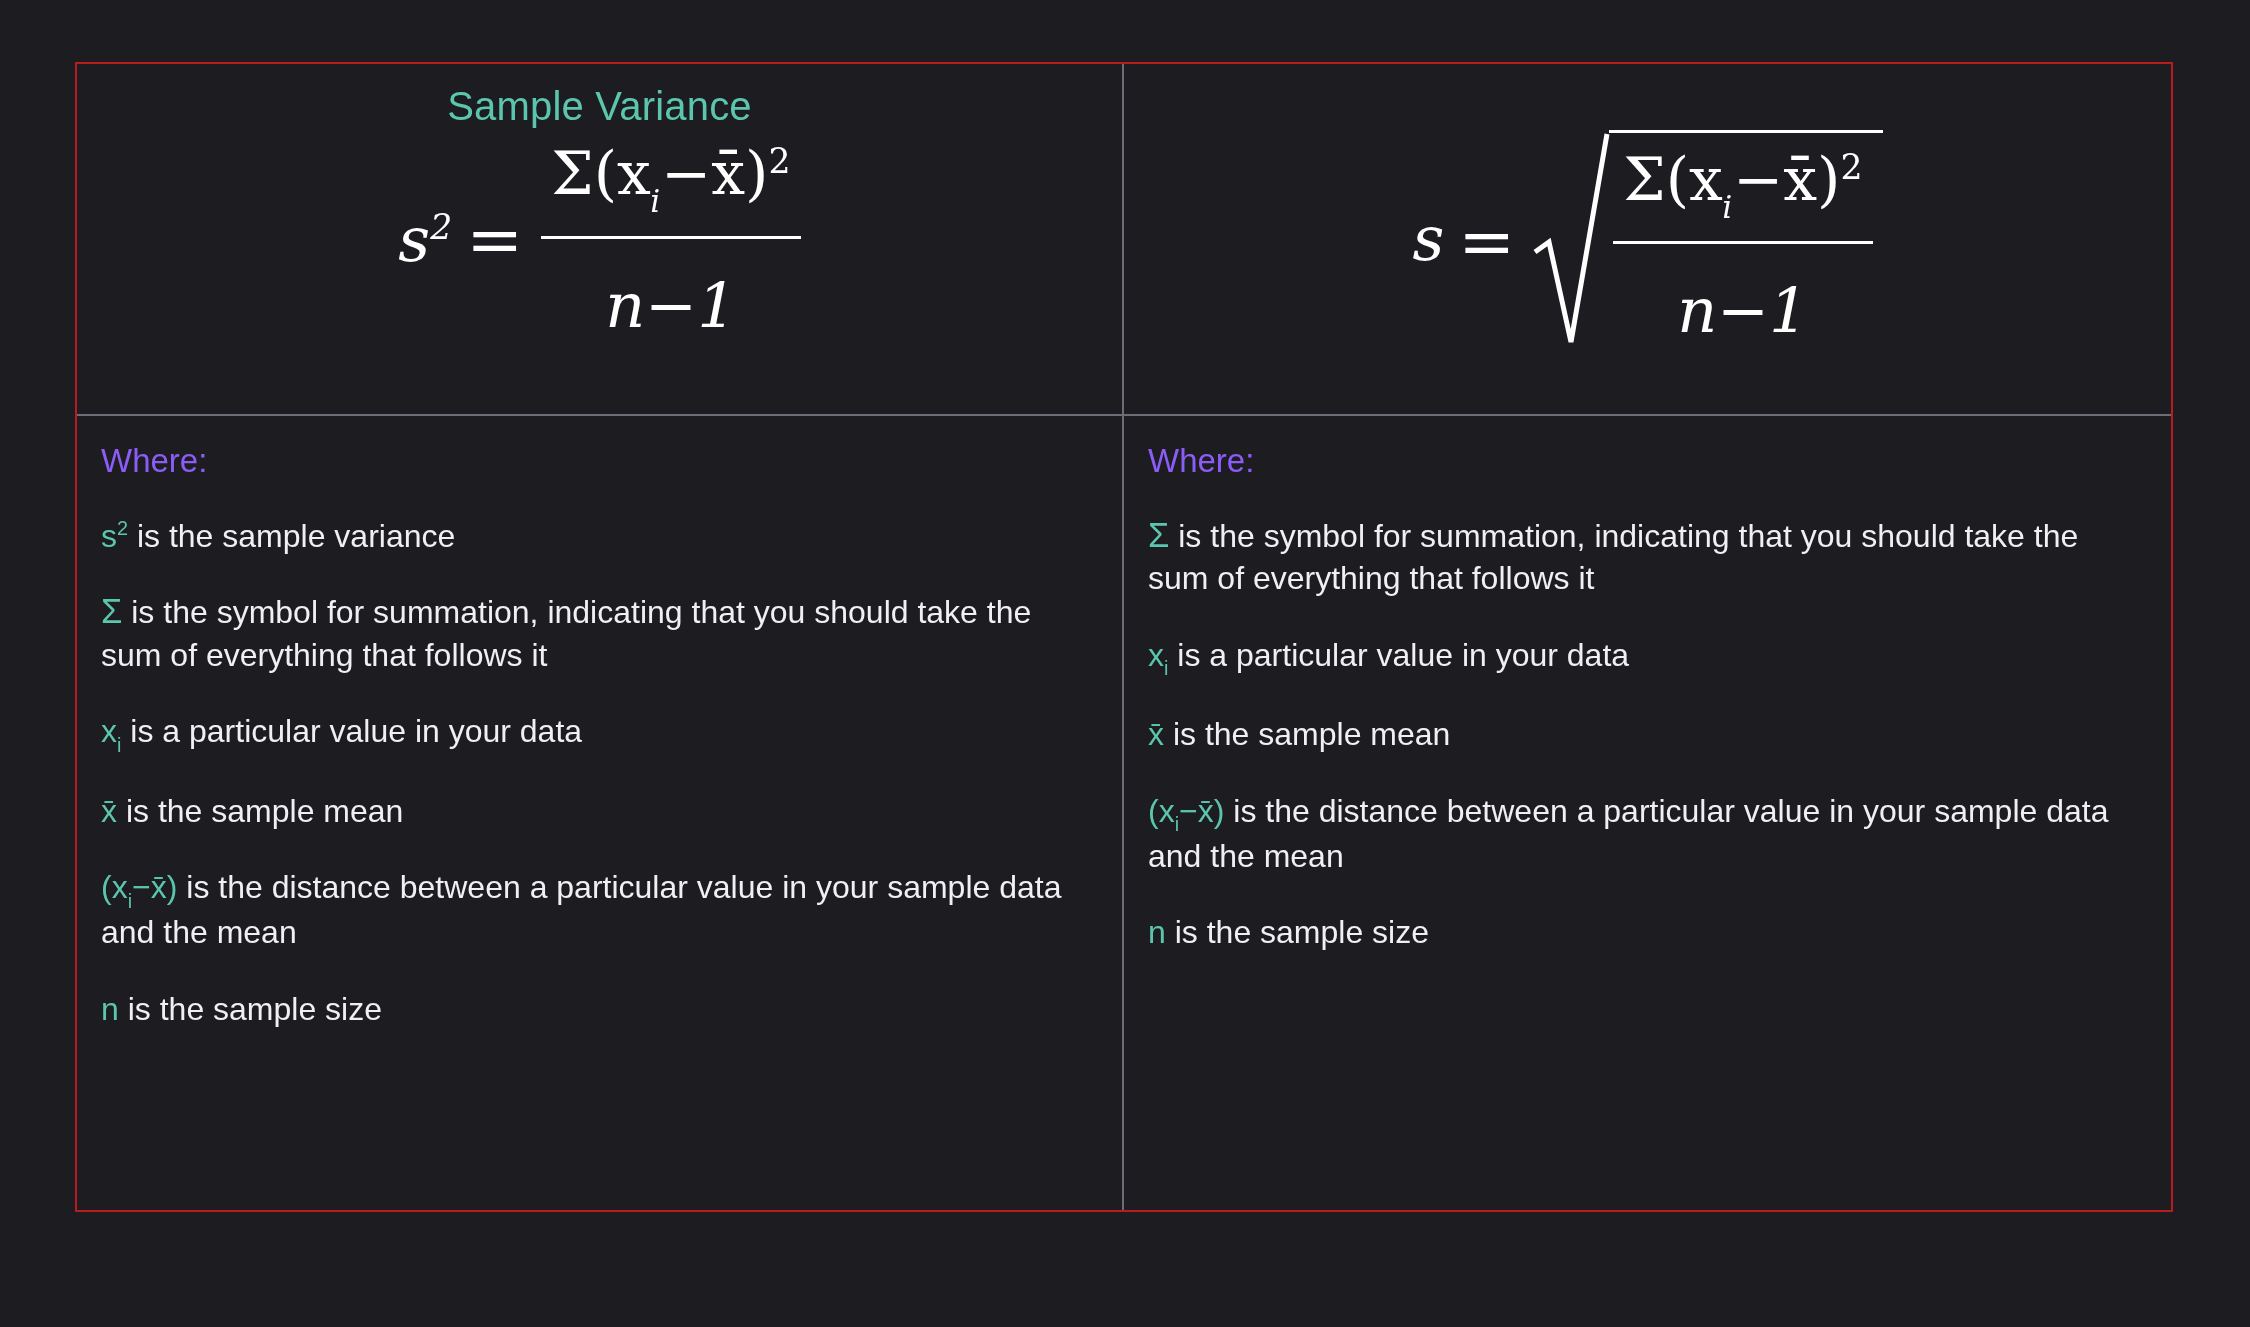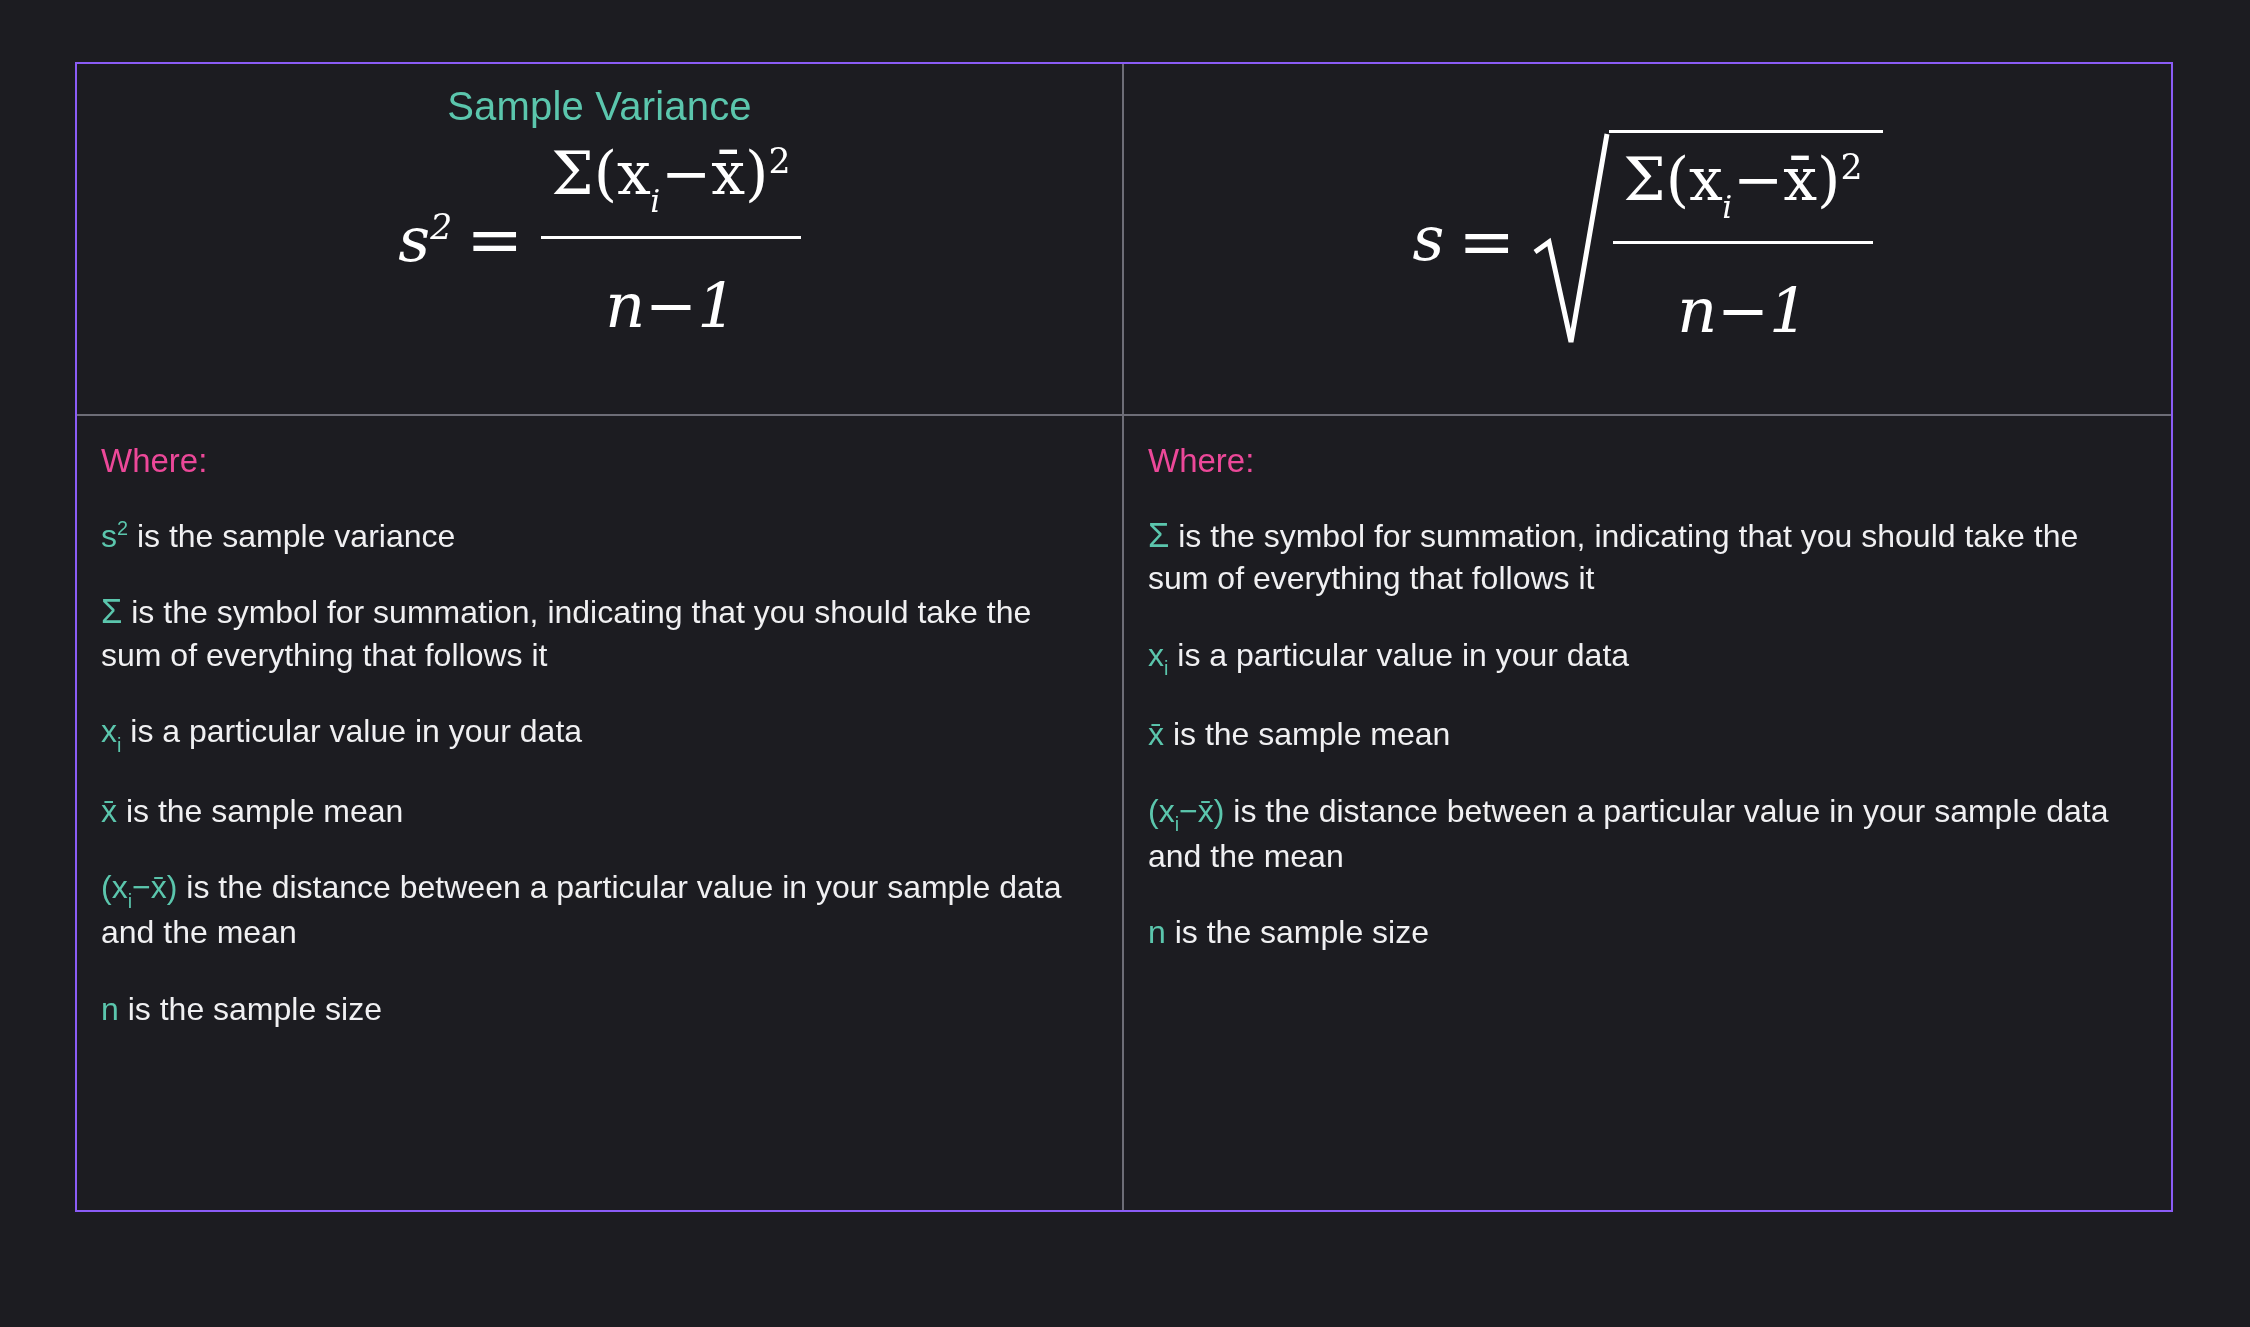--- a/index.html
+++ b/index.html
@@ -14,21 +14,21 @@
     font-family: "Liberation Sans", sans-serif;
     color: #f0f0f2;
   }
 
   #stats-table {
     position: absolute;
     left: 75px;
     top: 62px;
     width: 2098px;
     height: 1150px;
-    border: 2px solid #8b5cf6;
+    border: 2px solid #b91c1c;
     box-sizing: border-box;
     display: flex;
   }
 
   .col {
     box-sizing: border-box;
     width: 50%;
     display: flex;
     flex-direction: column;
   }
@@ -148,21 +148,21 @@
   }
 
   .where-cell {
     box-sizing: border-box;
     flex: 1;
     padding: 24px 34px 20px 24px;
   }
 
   .where-label {
     font-size: 33px;
-    color: #ec4899;
+    color: #8b5cf6;
     margin: 0 0 34px 0;
     line-height: 1.25;
   }
 
   .def {
     font-size: 32px;
     line-height: 1.32;
     color: #f0f0f2;
     margin: 0 0 34px 0;
     max-width: 1000px;

